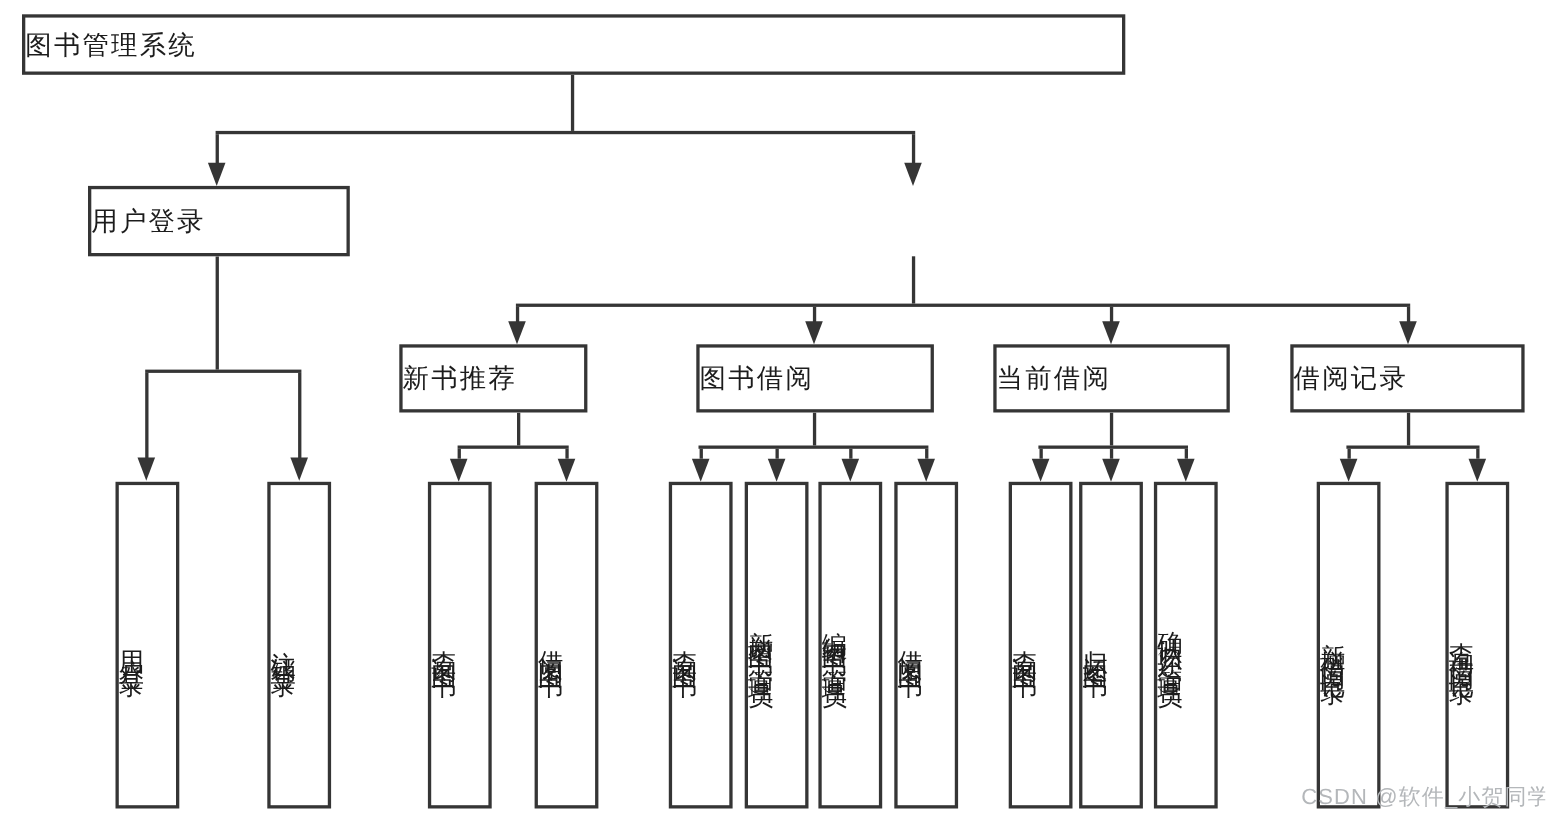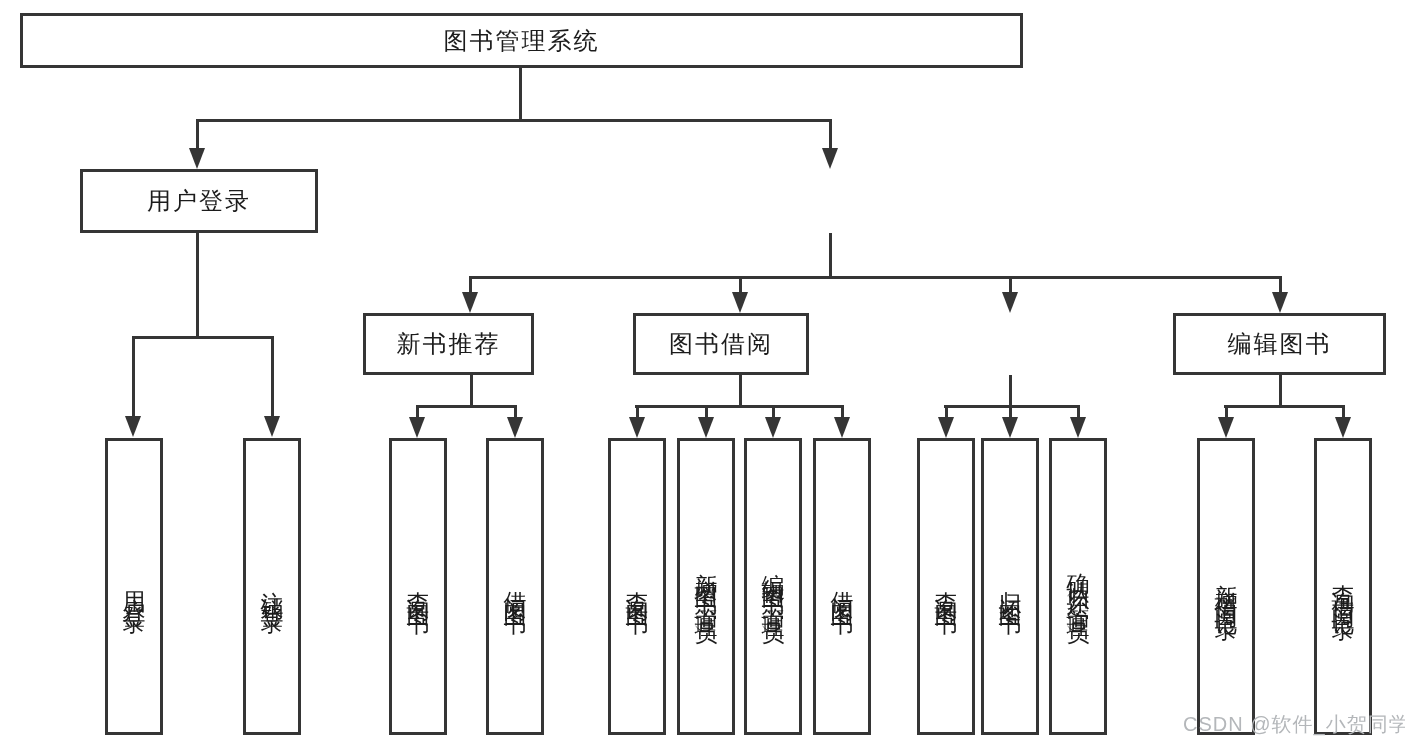--- a/index.html
+++ b/index.html
@@ -16,21 +16,20 @@
     background:var(--bg);
     overflow:hidden;
   }
   
   .box{
     position:absolute;
     background:#fff;
     border:3px solid var(--line);
     display:flex;
     align-items:center;
-    justify-content:center;
     z-index:2;
   }
   .hlbl{
     font-size:24px;
     letter-spacing:2px;
     color:var(--ink);
     white-space:nowrap;
   }
   .vlbl{
     writing-mode:vertical-rl;
@@ -130,25 +129,28 @@
     <span class="hlbl">图书管理系统</span>
   </div>
 
   <div class="box" style="left:80px;top:169px;width:238px;height:64px">
     <span class="hlbl">用户登录</span>
   </div>
 
   <div class="box" style="left:363px;top:313px;width:171px;height:62px">
     <span class="hlbl">新书推荐</span>
   </div>
-  <div class="box" style="left:633px;top:313px;width:176px;height:62px">
+  <div class="box" style="left:633px;top:313px;width:216px;height:62px">
     <span class="hlbl">图书借阅</span>
   </div>
+  <div class="box" style="left:903px;top:313px;width:215px;height:62px">
+    <span class="hlbl">当前借阅</span>
+  </div>
   <div class="box" style="left:1173px;top:313px;width:213px;height:62px">
-    <span class="hlbl">编辑图书</span>
+    <span class="hlbl">借阅记录</span>
   </div>
 
   <div class="box" style="left:105px;top:438px;width:58px;height:297px">
     <span class="vlbl">用户登录</span>
   </div>
   <div class="box" style="left:243px;top:438px;width:58px;height:297px">
     <span class="vlbl">注销登录</span>
   </div>
 
   <div class="box" style="left:389px;top:438px;width:58px;height:297px">

